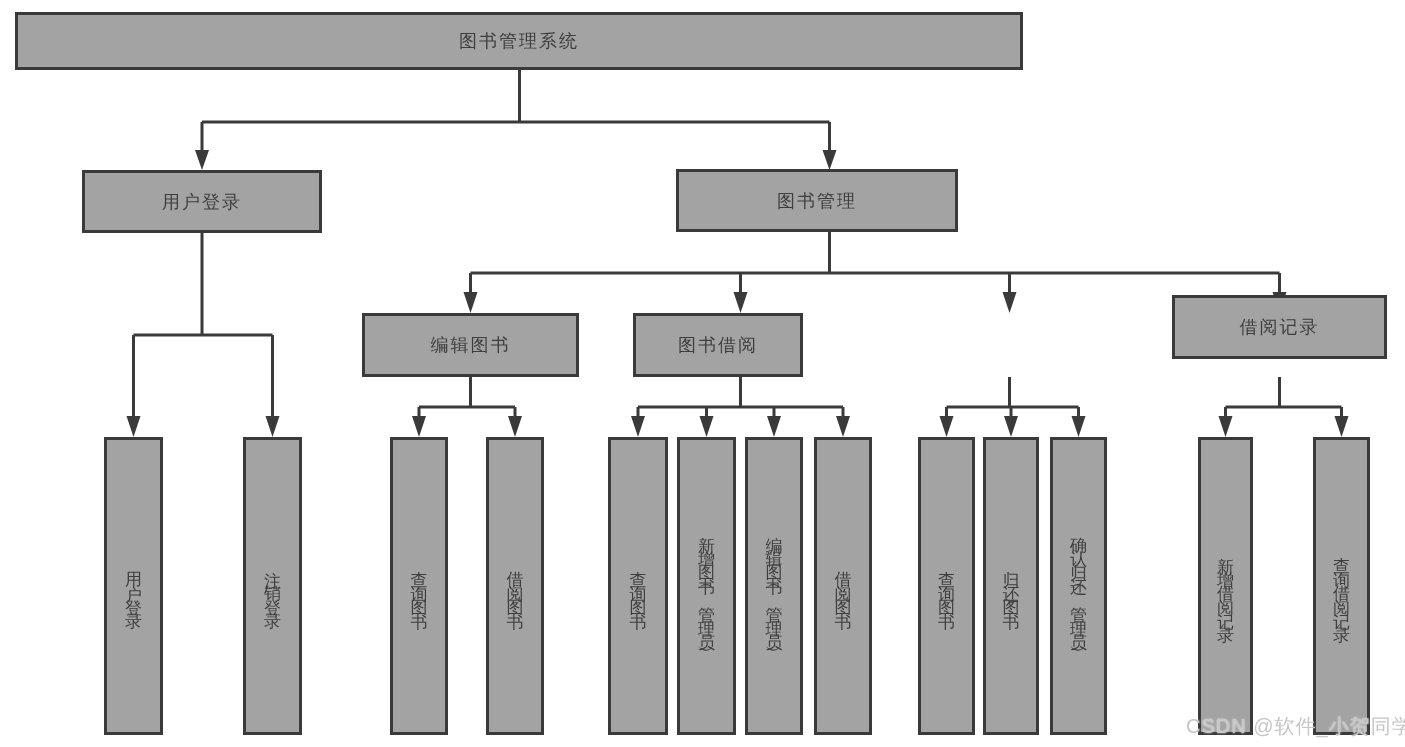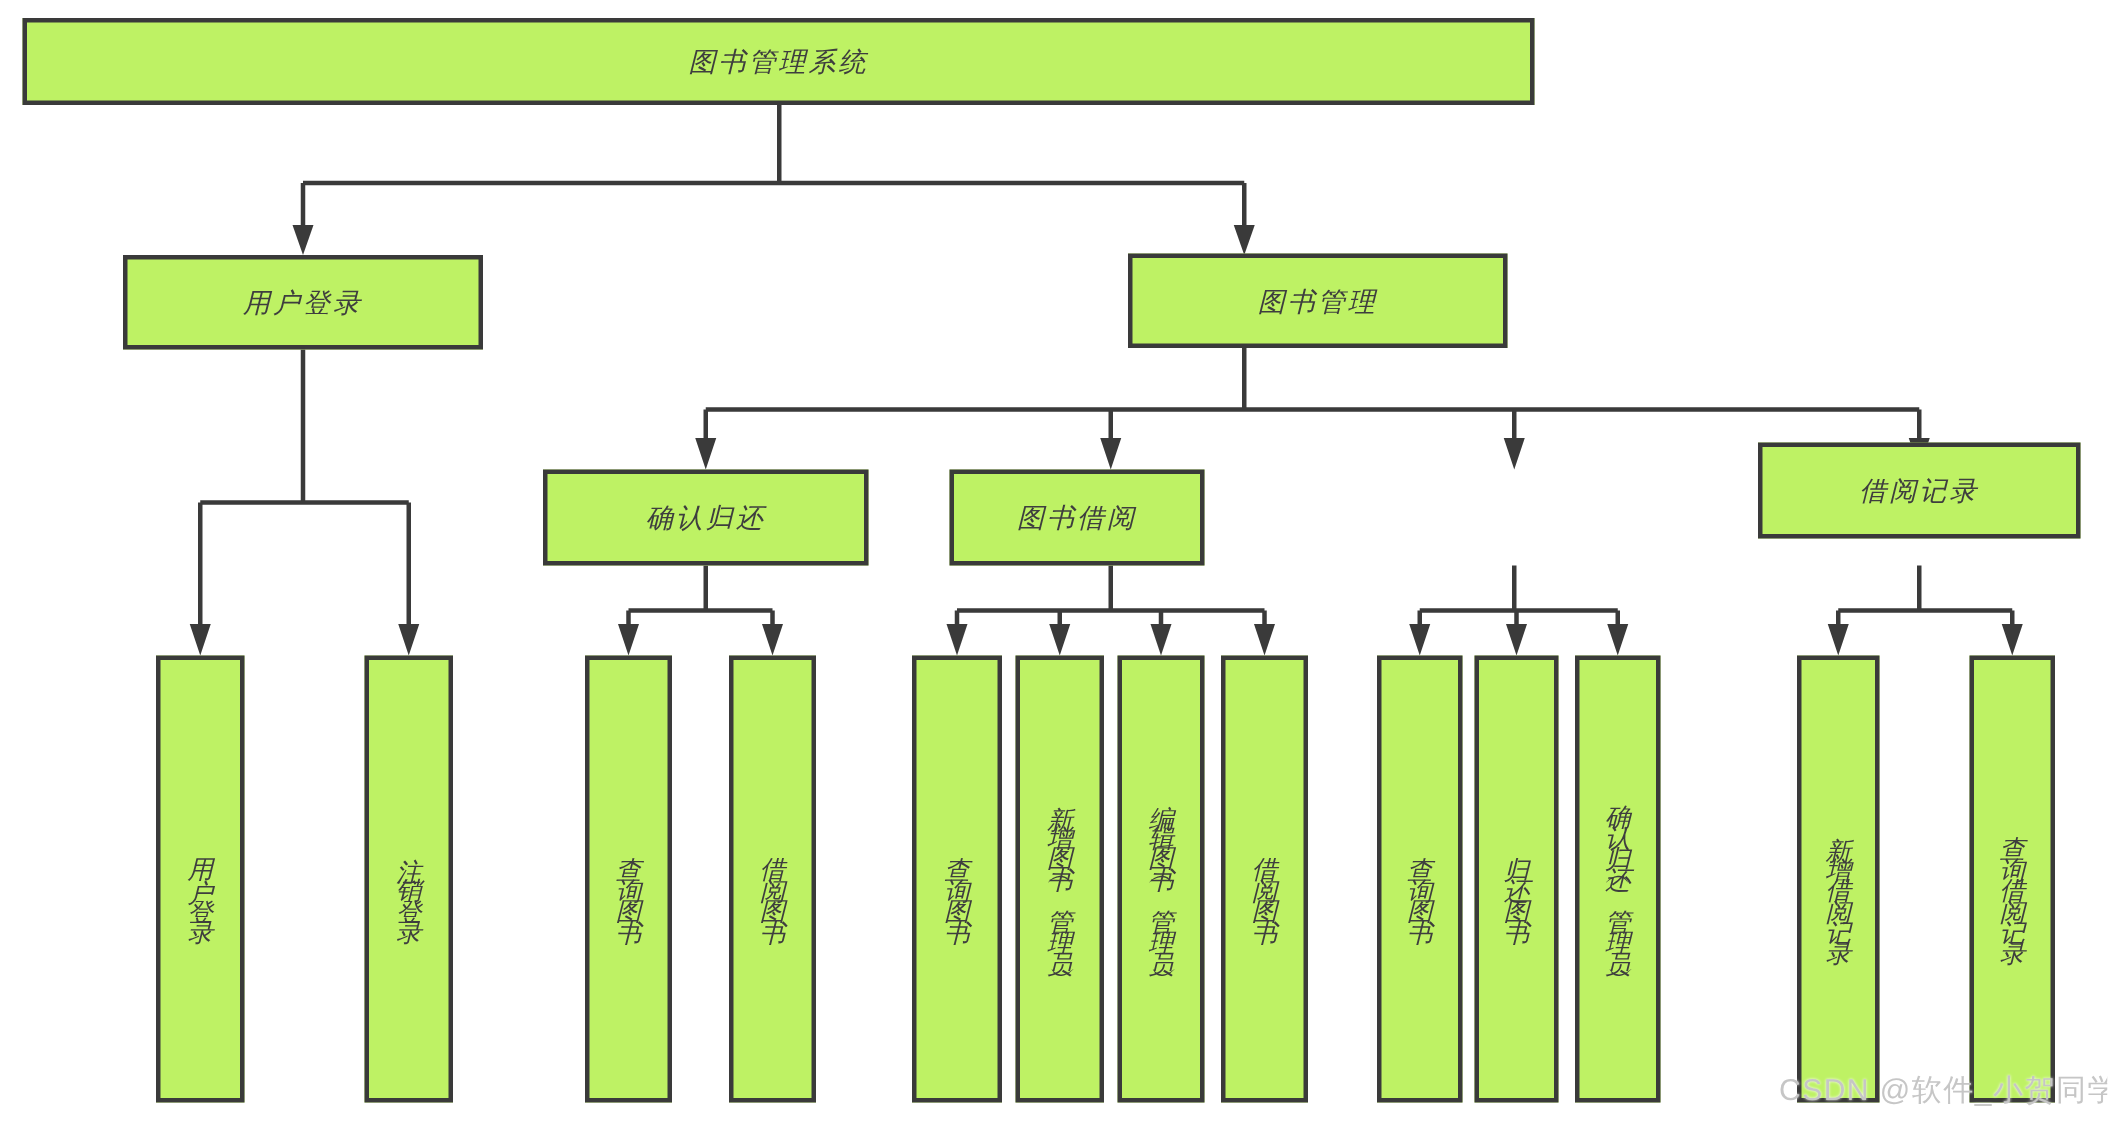--- a/index.html
+++ b/index.html
@@ -4,24 +4,23 @@
 <style>
   html,body { margin:0; padding:0; background:#fff; }
   .canvas {
     position:relative; width:1405px; height:747px;
     background:#ffffff; overflow:hidden;
     font-family:"Liberation Sans", sans-serif;
   }
   .edges { position:absolute; left:0; top:0; width:1405px; height:747px; }
   .box {
     position:absolute; box-sizing:border-box;
-    border:3px solid #3a3a3a; background:#bef264;
+    border:3px solid #3a3a3a; background:#a3a3a3;
     display:flex; align-items:center; justify-content:center;
     color:#3e3e3e;
-    font-style:italic;
   }
   .hbox { font-size:18px; letter-spacing:2px; }
   .vbox span {
     writing-mode:vertical-rl; text-orientation:mixed;
     font-size:17px; letter-spacing:14px; line-height:1;
     white-space:nowrap; color:#3e3e3e;
   }
   .watermark {
     position:absolute; left:1186px; top:713px;
     font-size:20px; letter-spacing:1px; color:#c6c6c6;
@@ -77,26 +76,26 @@
     </g>
   </svg>
 
   <div class="box hbox" style="left:15px;top:12px;width:1008px;height:58px">
     <span>图书管理系统</span>
   </div>
 
   <div class="box hbox" style="left:82px;top:170px;width:240px;height:63px">
     <span>用户登录</span>
   </div>
-  <div class="box hbox" style="left:752px;top:169px;width:253px;height:63px">
+  <div class="box hbox" style="left:676px;top:169px;width:282px;height:63px">
     <span>图书管理</span>
   </div>
 
   <div class="box hbox" style="left:362px;top:313px;width:217px;height:64px">
-    <span>确认归还</span>
+    <span>编辑图书</span>
   </div>
   <div class="box hbox" style="left:633px;top:313px;width:170px;height:64px">
     <span>图书借阅</span>
   </div>
   <div class="box hbox" style="left:1172px;top:295px;width:215px;height:64px">
     <span>借阅记录</span>
   </div>
 
   <div class="box vbox" style="left:104px;top:437px;width:59px;height:298px">
     <span>用户登录</span>

